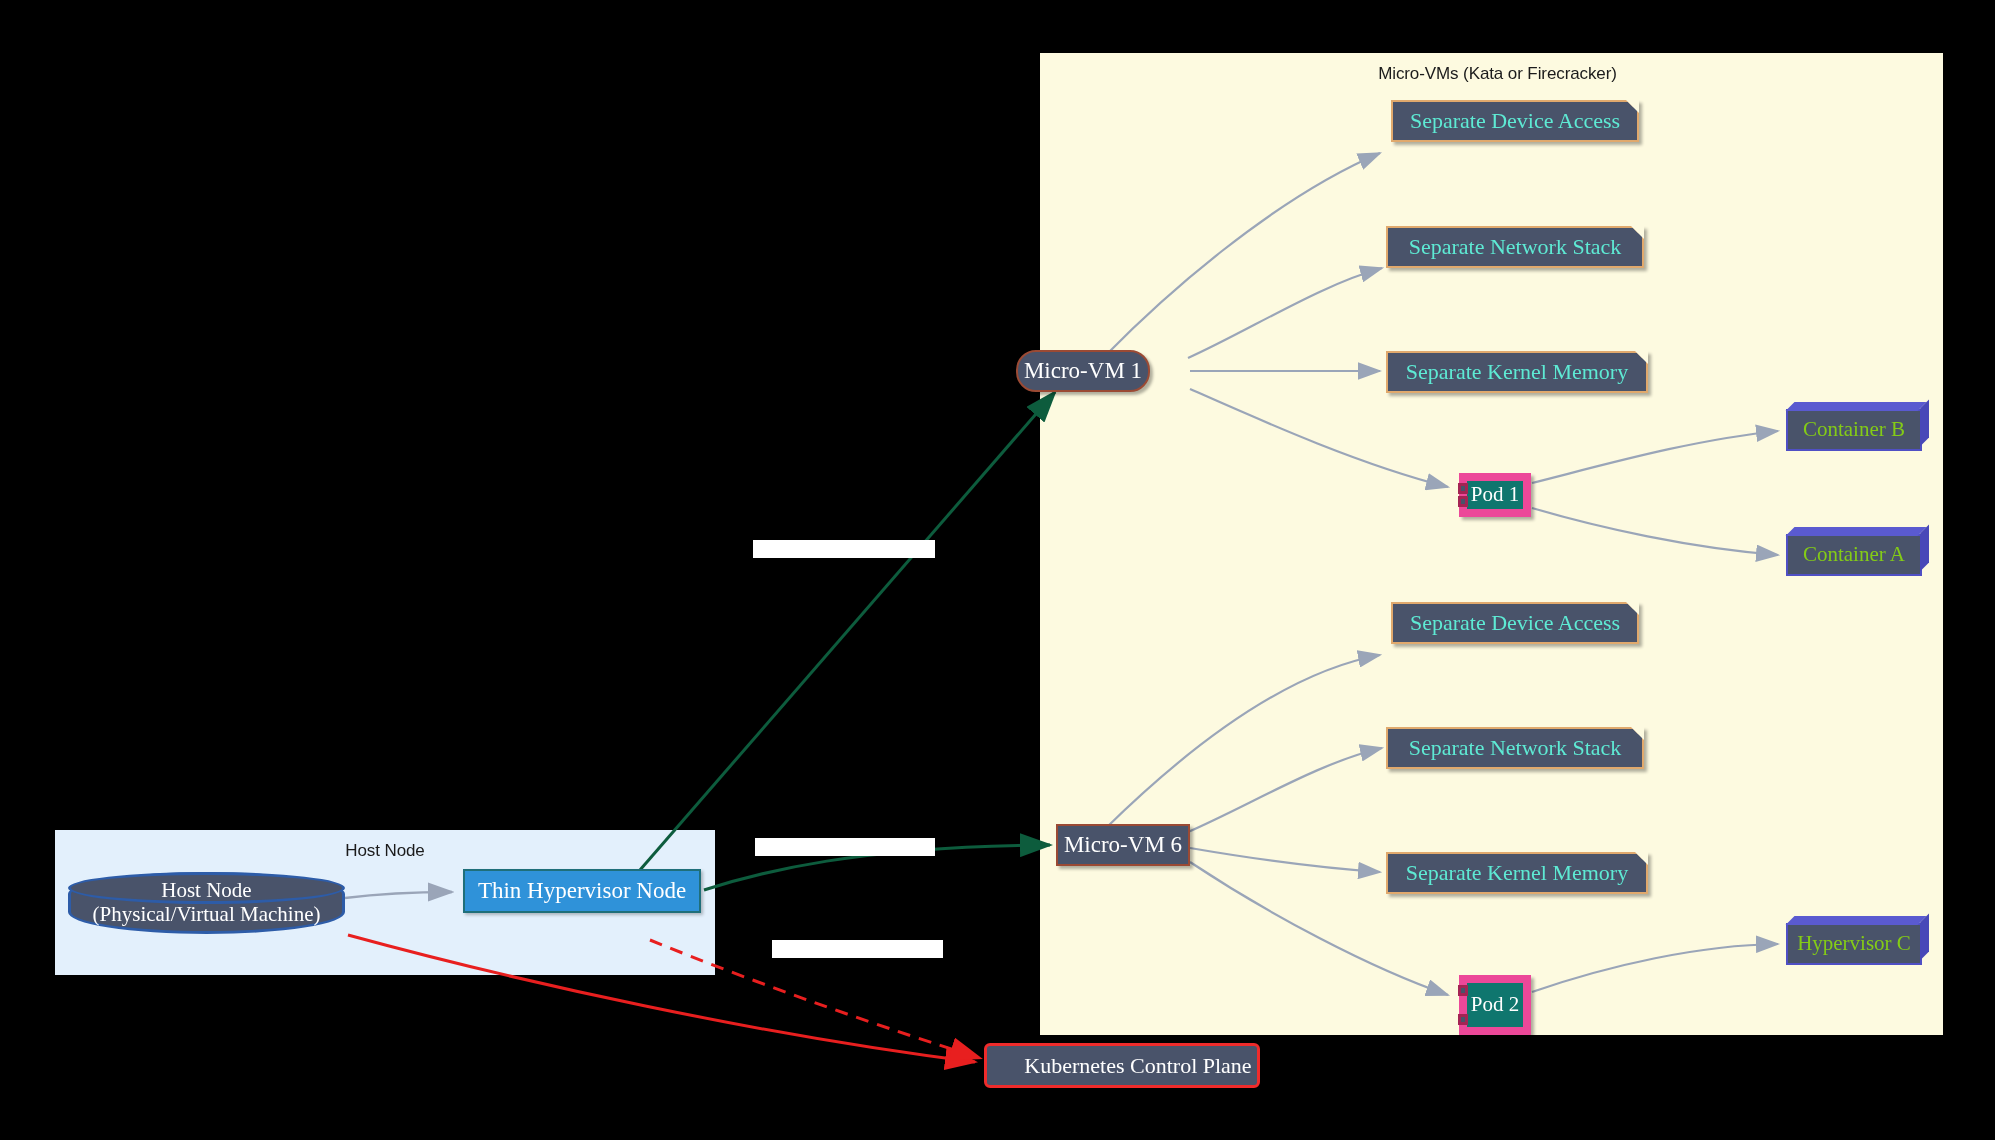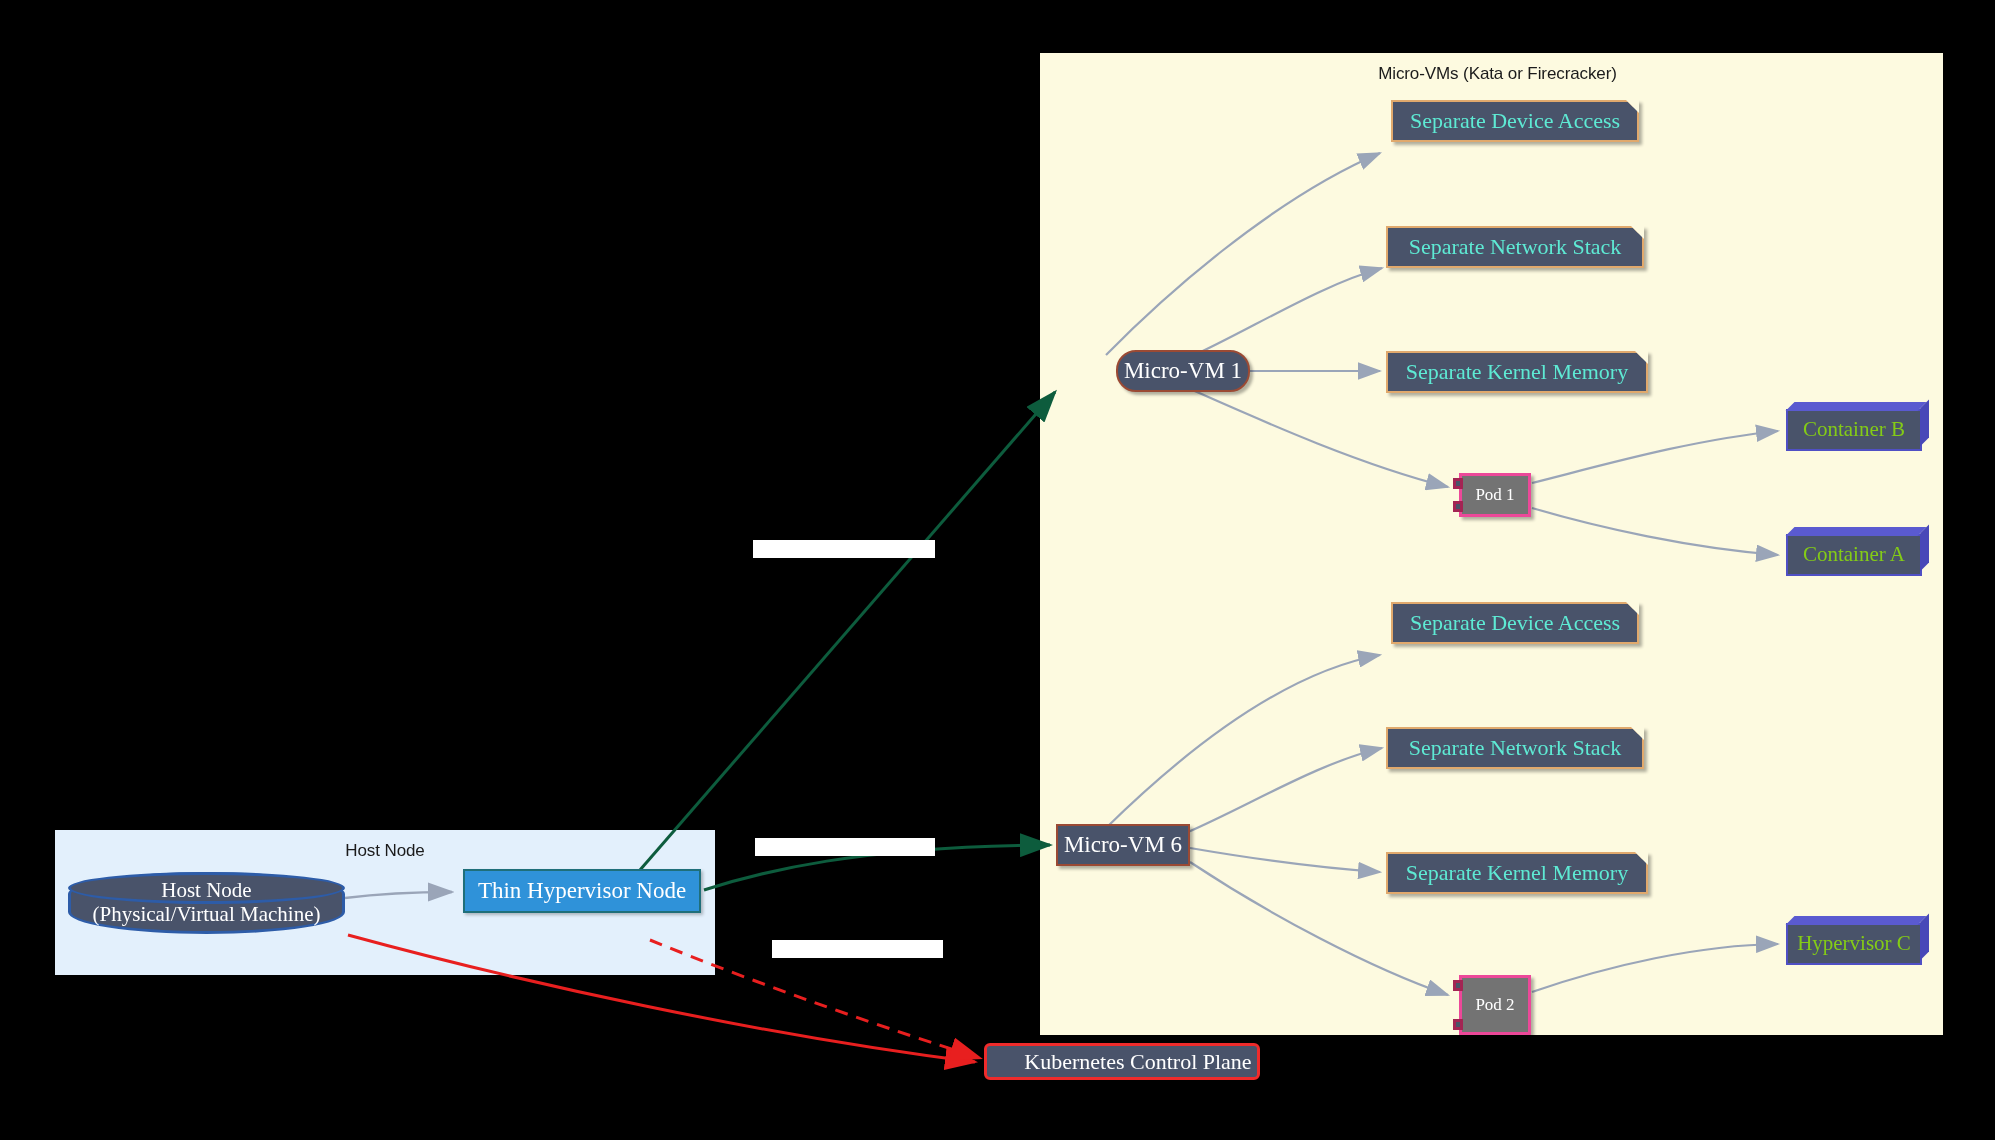--- a/index.html
+++ b/index.html
@@ -91,24 +91,24 @@
   .n-microvm {
     background: #49536a;
     border: 2px solid #9b4a34;
     color: #ffffff;
     font-size: 23px;
     box-shadow: 3px 3px 3px rgba(0,0,0,0.30);
   }
 
   
   .n-pod {
-    background: #737373;
-    border: 3px solid #ec4899;
-    color: #ffffff;
-    font-size: 17px;
+    background: #0f766e;
+    border: 8px solid #ec4899;
+    color: #ffffff;
+    font-size: 21px;
     box-shadow: 3px 3px 3px rgba(0,0,0,0.30);
   }
   .n-pod .tab-top,
   .n-pod .tab-bot {
     position: absolute;
     left: -9px;
     width: 10px; height: 11px;
     background: #49536a;
     border: 3px solid #a32453;
     box-sizing: border-box;
@@ -250,23 +250,23 @@
   <div class="edge-label" style="left:772px; top:940px; width:171px; height:18px;"></div>
 
   <div class="node n-cylinder" style="left:68px; top:872px; width:277px; height:62px;">
     <div class="cyl-cap"></div>
     <div class="cyl-label">Host Node</div>
     <div class="cyl-label">(Physical/Virtual Machine)</div>
   </div>
 
   <div class="node n-hypervisor" style="left:463px; top:869px; width:238px; height:44px;">Thin Hypervisor Node</div>
 
-  <div class="node n-controlplane" style="left:984px; top:1043px; width:276px; height:37px;padding-left:32px;">Kubernetes Control Plane</div>
-
-  <div class="node n-microvm" style="left:1116px; top:350px; width:134px; height:42px;border-radius:20px;">Micro-VM 1</div>
+  <div class="node n-controlplane" style="left:984px; top:1043px; width:276px; height:45px;padding-left:32px;">Kubernetes Control Plane</div>
+
+  <div class="node n-microvm" style="left:1016px; top:350px; width:134px; height:42px;border-radius:20px;">Micro-VM 1</div>
 
   <div class="node n-feature" style="left:1391px; top:100px; width:248px; height:42px;">
     <span class="fold-edge"></span>
     <span>Separate Device Access</span>
   </div>
 
   <div class="node n-feature" style="left:1386px; top:226px; width:258px; height:42px;">
     <span class="fold-edge"></span>
     <span>Separate Network Stack</span>
   </div>

